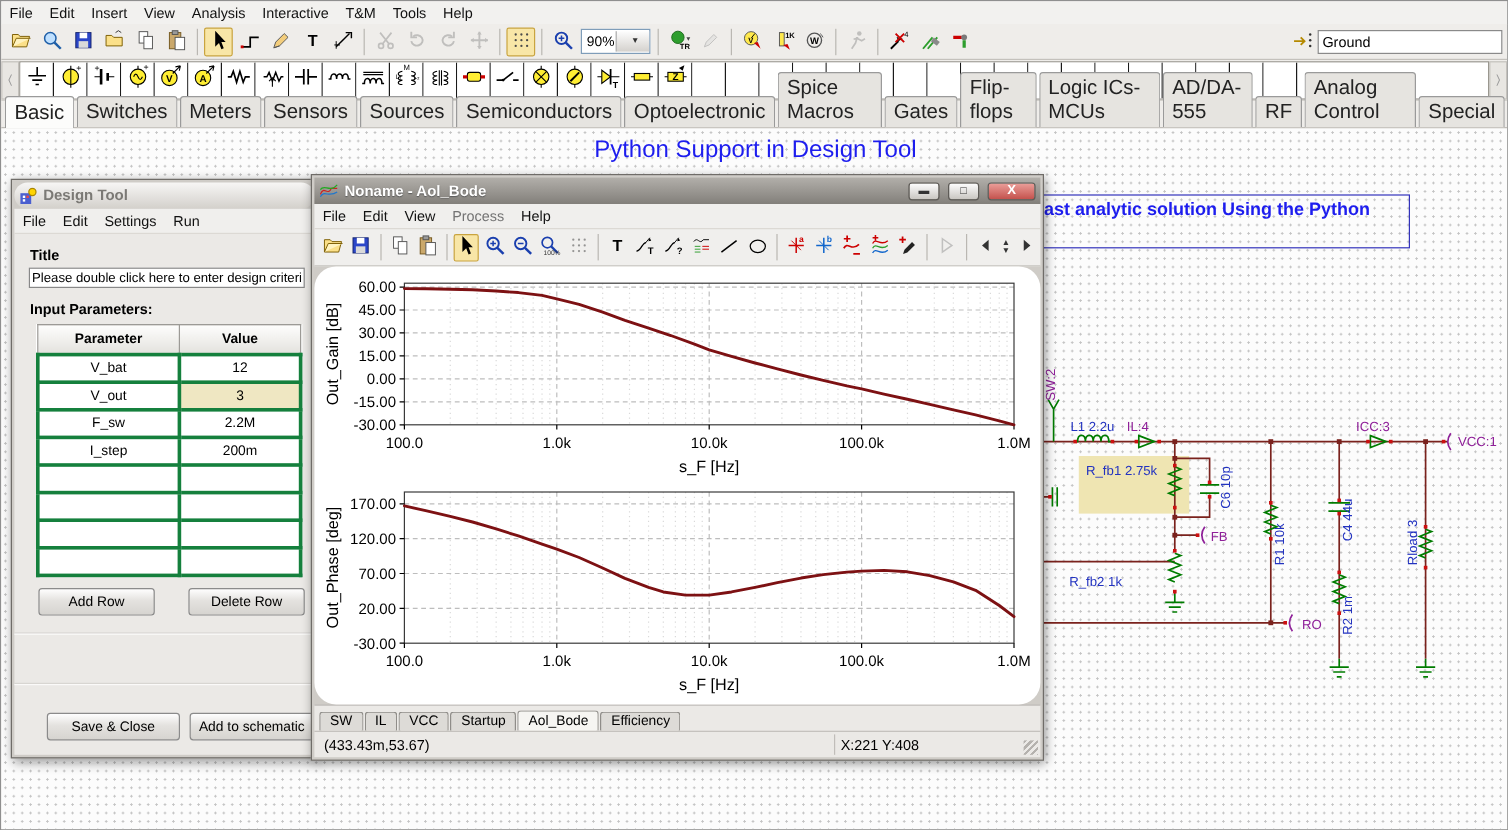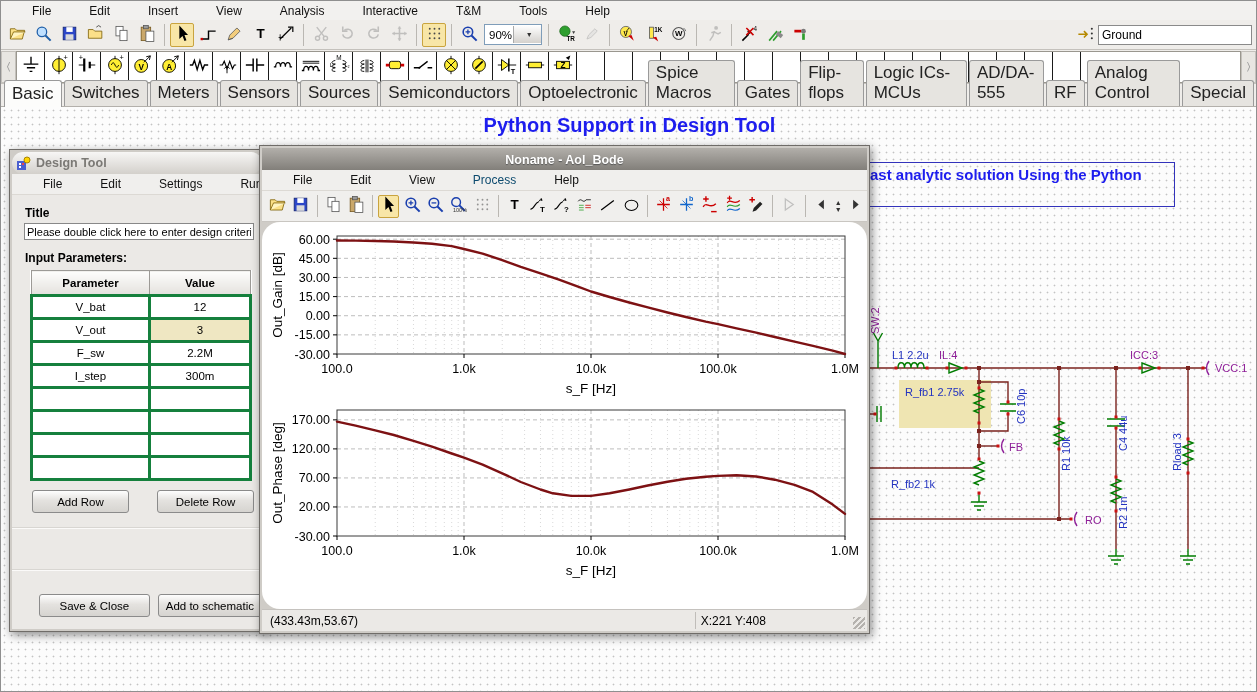--- a/index.html
+++ b/index.html
@@ -2,22 +2,22 @@
 <html><head>
 <meta charset="utf-8">
 <style>
   html,body{margin:0;padding:0;}
   body{font-family:"Liberation Sans",sans-serif;background:#888;}
   #app{position:relative;width:1257px;height:692px;background:#efedea;overflow:hidden;
        border:1px solid #8f8f8f;box-sizing:border-box;}
   
   #menubar{position:absolute;left:0;top:0;width:100%;height:19px;background:#f2f1ef;
            display:flex;align-items:center;font-size:12px;border-bottom:1px solid #e0ded9;}
-  .menu-item{padding:1px 7px;cursor:default;color:#111;margin-left:24px;}
-  .menu-item.disabled{color:#0c4a6e;}
+  .menu-item{padding:1px 7px;cursor:default;color:#111;}
+  .menu-item.disabled{color:#737373;}
   #toolbar1{position:absolute;left:0;top:19px;width:100%;height:30px;background:#efedea;
             display:flex;align-items:center;padding-left:3px;border-bottom:1px solid #c4c1bc;box-sizing:border-box;}
   .tbtn{width:24px;height:24px;margin:0 1px;display:flex;align-items:center;justify-content:center;
         border:1px solid transparent;border-radius:2px;background:transparent;padding:0;}
   .tbtn.active{background:#f8e6a7;border-color:#c9a43f;}
   .tbtn.disabled{opacity:.55;}
   .tsep{width:1px;height:22px;background:#bab7b2;margin:0 4px;}
   .combo{width:56px;height:19px;border:1px solid #7f9db9;background:#fff;font-size:11.5px;
          display:flex;align-items:center;margin:0 2px;}
   .combo span{flex:1;padding-left:4px;}
@@ -37,21 +37,21 @@
   
   #tabsrow{position:absolute;left:0;top:83px;width:100%;height:23px;display:flex;align-items:flex-end;
            padding-left:3px;background:#efedea;border-bottom:1px solid #b3b0ab;box-sizing:border-box;}
   .ctab{font-size:17px;padding:2px 7px 3px;margin-right:2px;background:#e6e4e0;border:1px solid #9a9a9a;
         border-bottom:none;border-radius:3px 3px 0 0;color:#222;}
   .ctab.active{background:#fcfcfb;position:relative;top:1px;padding-top:3px;}
   
   #canvas{position:absolute;left:0;top:106px;right:0;bottom:0;background-color:#fcfcfc;
           background-image:radial-gradient(#c3c3c3 0.9px,transparent 1.05px);background-size:7px 7px;}
   #heading{position:absolute;left:0;top:113px;width:1257px;text-align:center;font-size:20px;
-           font-weight:bold;z-index:3;}
+           font-weight:normal;z-index:3;}
   #noteb{position:absolute;left:858px;top:161px;width:316px;height:45px;border:1px solid #3333bb;
          z-index:5;font-weight:bold;font-size:15px;padding:3px 0 0 5px;box-sizing:border-box;}
   #schem{position:absolute;left:850px;top:280px;z-index:4;}
   
   .window{position:absolute;box-shadow:2px 3px 9px rgba(0,0,0,.45);border:1px solid #6f6c68;
           background:#cfccc7;padding:2px;box-sizing:border-box;display:flex;flex-direction:column;}
   .titlebar{height:22px;display:flex;align-items:center;gap:5px;padding:0 4px;font-size:12.5px;
           font-weight:bold;flex:0 0 auto;}
   .winmenu{height:20px;background:#f0efed;display:flex;align-items:center;font-size:12px;
           border-bottom:1px solid #dcd9d4;flex:0 0 auto;}
@@ -72,21 +72,21 @@
   #ptable td{border:3px solid #15803d;height:20px;padding:0 4px;text-align:center;}
   #ptable td.hl{background:#efe7c2;}
   .dtbtn{border:1px solid #8b8b8b;border-radius:3px;height:23px;font-size:11.5px;
       background:linear-gradient(#fefefe,#e4e2df 45%,#d6d4d0);font-family:"Liberation Sans",sans-serif;}
   #dt-row-btns{margin:9px 0 0 20px;display:flex;gap:28px;}
   #dt-row-btns .dtbtn{width:97px;}
   .dt-div{height:0;border-top:1px solid #d8d6d2;border-bottom:1px solid #fbfaf9;margin-top:14px;}
   #dt-bottom{position:absolute;left:0;bottom:12px;width:100%;display:flex;gap:8px;padding-left:27px;box-sizing:border-box;}
   
   #bwin{left:258px;top:144px;width:611px;height:489px;z-index:20;}
-  #bwin .titlebar{background:linear-gradient(#b2afaa,#827f7a);color:#fff;text-shadow:0 1px 1px #555;flex-direction:column;}
+  #bwin .titlebar{background:linear-gradient(#b2afaa,#827f7a);color:#fff;text-shadow:0 1px 1px #555;}
   #bwin .titlebar .t{flex:1;}
   #b-toolbar{height:30px;background:#f0efed;display:flex;align-items:center;padding-left:4px;
       border-bottom:1px solid #c9c6c1;flex:0 0 auto;}
   #b-toolbar .tbtn{width:23px;height:23px;}
   #chartarea{flex:1;background:#fff;position:relative;border-radius:18px;}
   #b-tabs{height:21px;background:#ebe9e6;display:flex;align-items:flex-end;padding-left:4px;
       border-top:1px solid #b5b2ae;flex:0 0 auto;}
   .btab{font-size:11.5px;padding:1px 8px 2px;margin-right:1px;background:#dddbd7;border:1px solid #8f8d89;
       border-bottom:none;border-radius:3px 3px 0 0;}
   .btab.active{background:#f6f5f2;font-weight:normal;position:relative;top:0px;padding-top:2px;}
@@ -629,21 +629,21 @@
             <tr>
               <td>V_out</td>
               <td class="hl">3</td>
             </tr>
             <tr>
               <td>F_sw</td>
               <td>2.2M</td>
             </tr>
             <tr>
               <td>I_step</td>
-              <td>300m</td>
+              <td>200m</td>
             </tr>
             <tr>
               <td></td>
               <td></td>
             </tr>
             <tr>
               <td></td>
               <td></td>
             </tr>
             <tr>
@@ -992,20 +992,28 @@
           <text x="324" y="153" text-anchor="middle" font-size="12.5">10.0k</text>
           <line x1="451" y1="134" x2="451" y2="138" stroke="#000"></line>
           <text x="451" y="153" text-anchor="middle" font-size="12.5">100.0k</text>
           <line x1="578" y1="134" x2="578" y2="138" stroke="#000"></line>
           <text x="578" y="153" text-anchor="middle" font-size="12.5">1.0M</text>
           <text x="324" y="173" text-anchor="middle" font-size="13.5">s_F [Hz]</text>
           <text x="15" y="71" text-anchor="middle" font-size="13.5" transform="rotate(-90 15 71)">Out_Phase [deg]</text>
           <path d="M70.0 19.6 L88.6 23.7 L108.2 28.3 L126.8 33.0 L146.5 38.8 L165.0 44.6 L184.7 51.5 L197.0 55.6 L215.6 62.6 L235.2 71.3 L253.8 80.0 L273.5 87.5 L285.8 91.3 L304.3 93.9 L324.0 93.9 L342.6 91.3 L362.2 87.5 L380.8 83.5 L400.5 79.7 L419.0 76.8 L438.7 74.8 L451.0 73.9 L469.6 73.3 L489.2 74.5 L507.8 77.7 L527.5 82.9 L546.0 89.9 L565.7 102.6 L578.0 111.9" fill="none" stroke="#7d1113" stroke-width="2.4" stroke-linecap="round" stroke-linejoin="round"></path>
         </svg>
     </div>
+    <div id="b-tabs">
+        <span class="btab">SW</span>
+        <span class="btab">IL</span>
+        <span class="btab">VCC</span>
+        <span class="btab">Startup</span>
+        <span class="btab active">Aol_Bode</span>
+        <span class="btab">Efficiency</span>
+      </div>
     <div id="b-status">
       <span>(433.43m,53.67)</span>
       <span class="sdiv"></span>
       <span class="rt">X:221 Y:408</span>
       <span class="grip"></span>
     </div>
   </div>
 
 </div>
 

